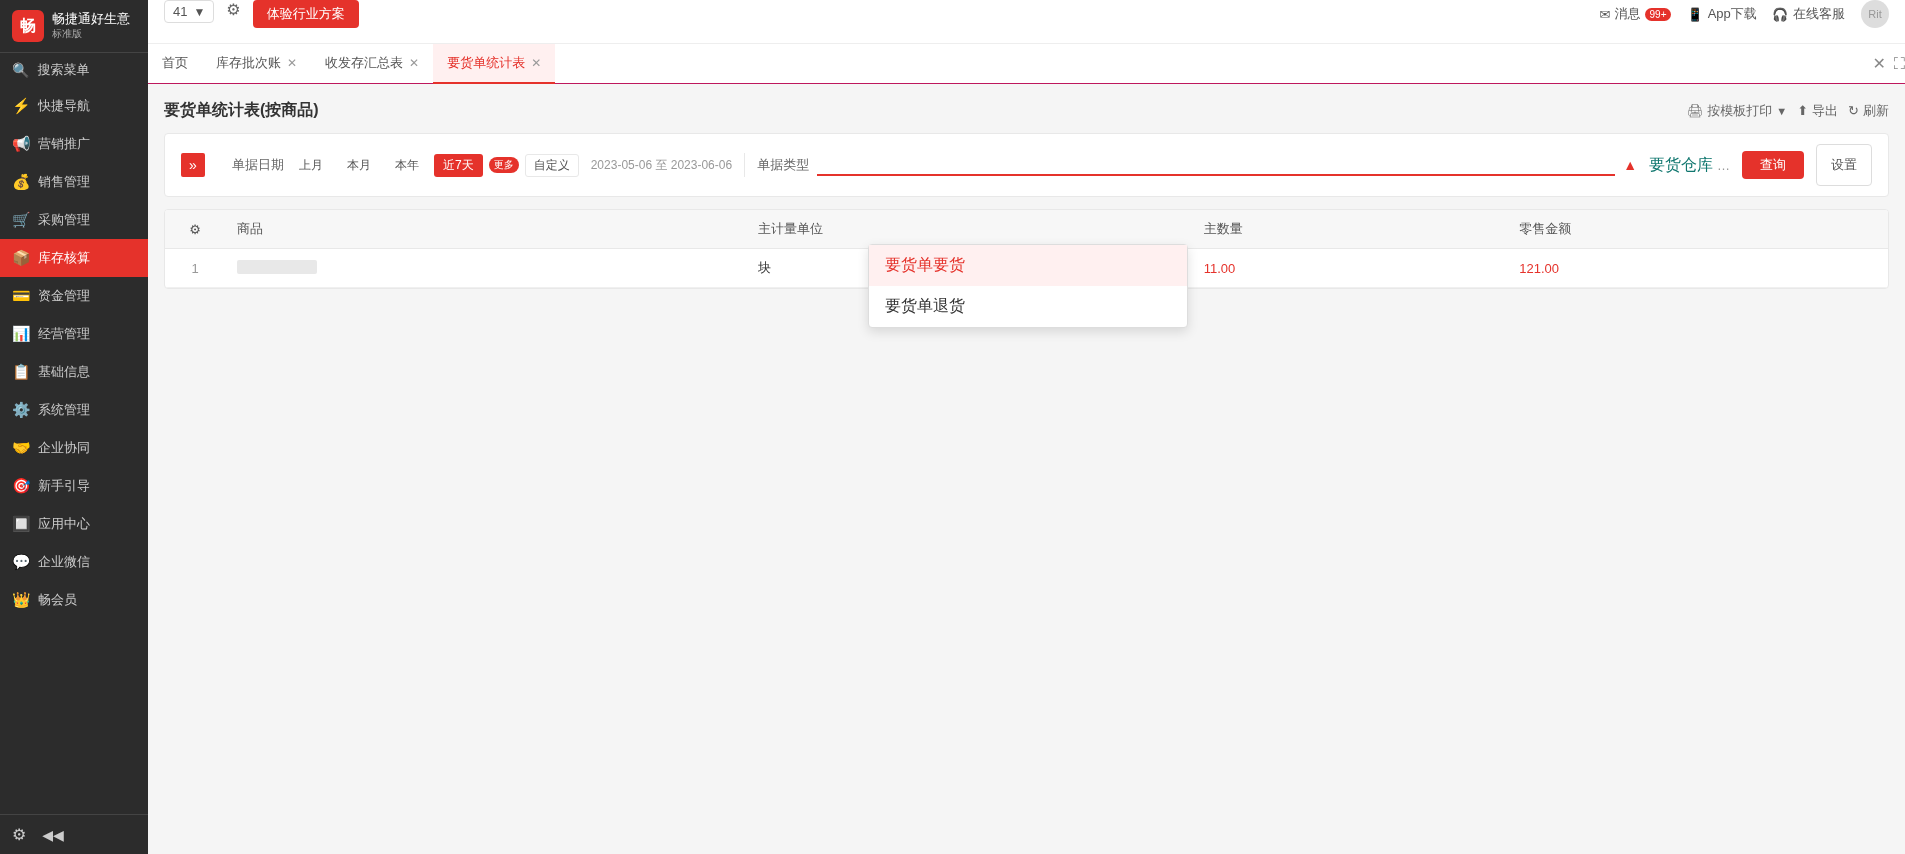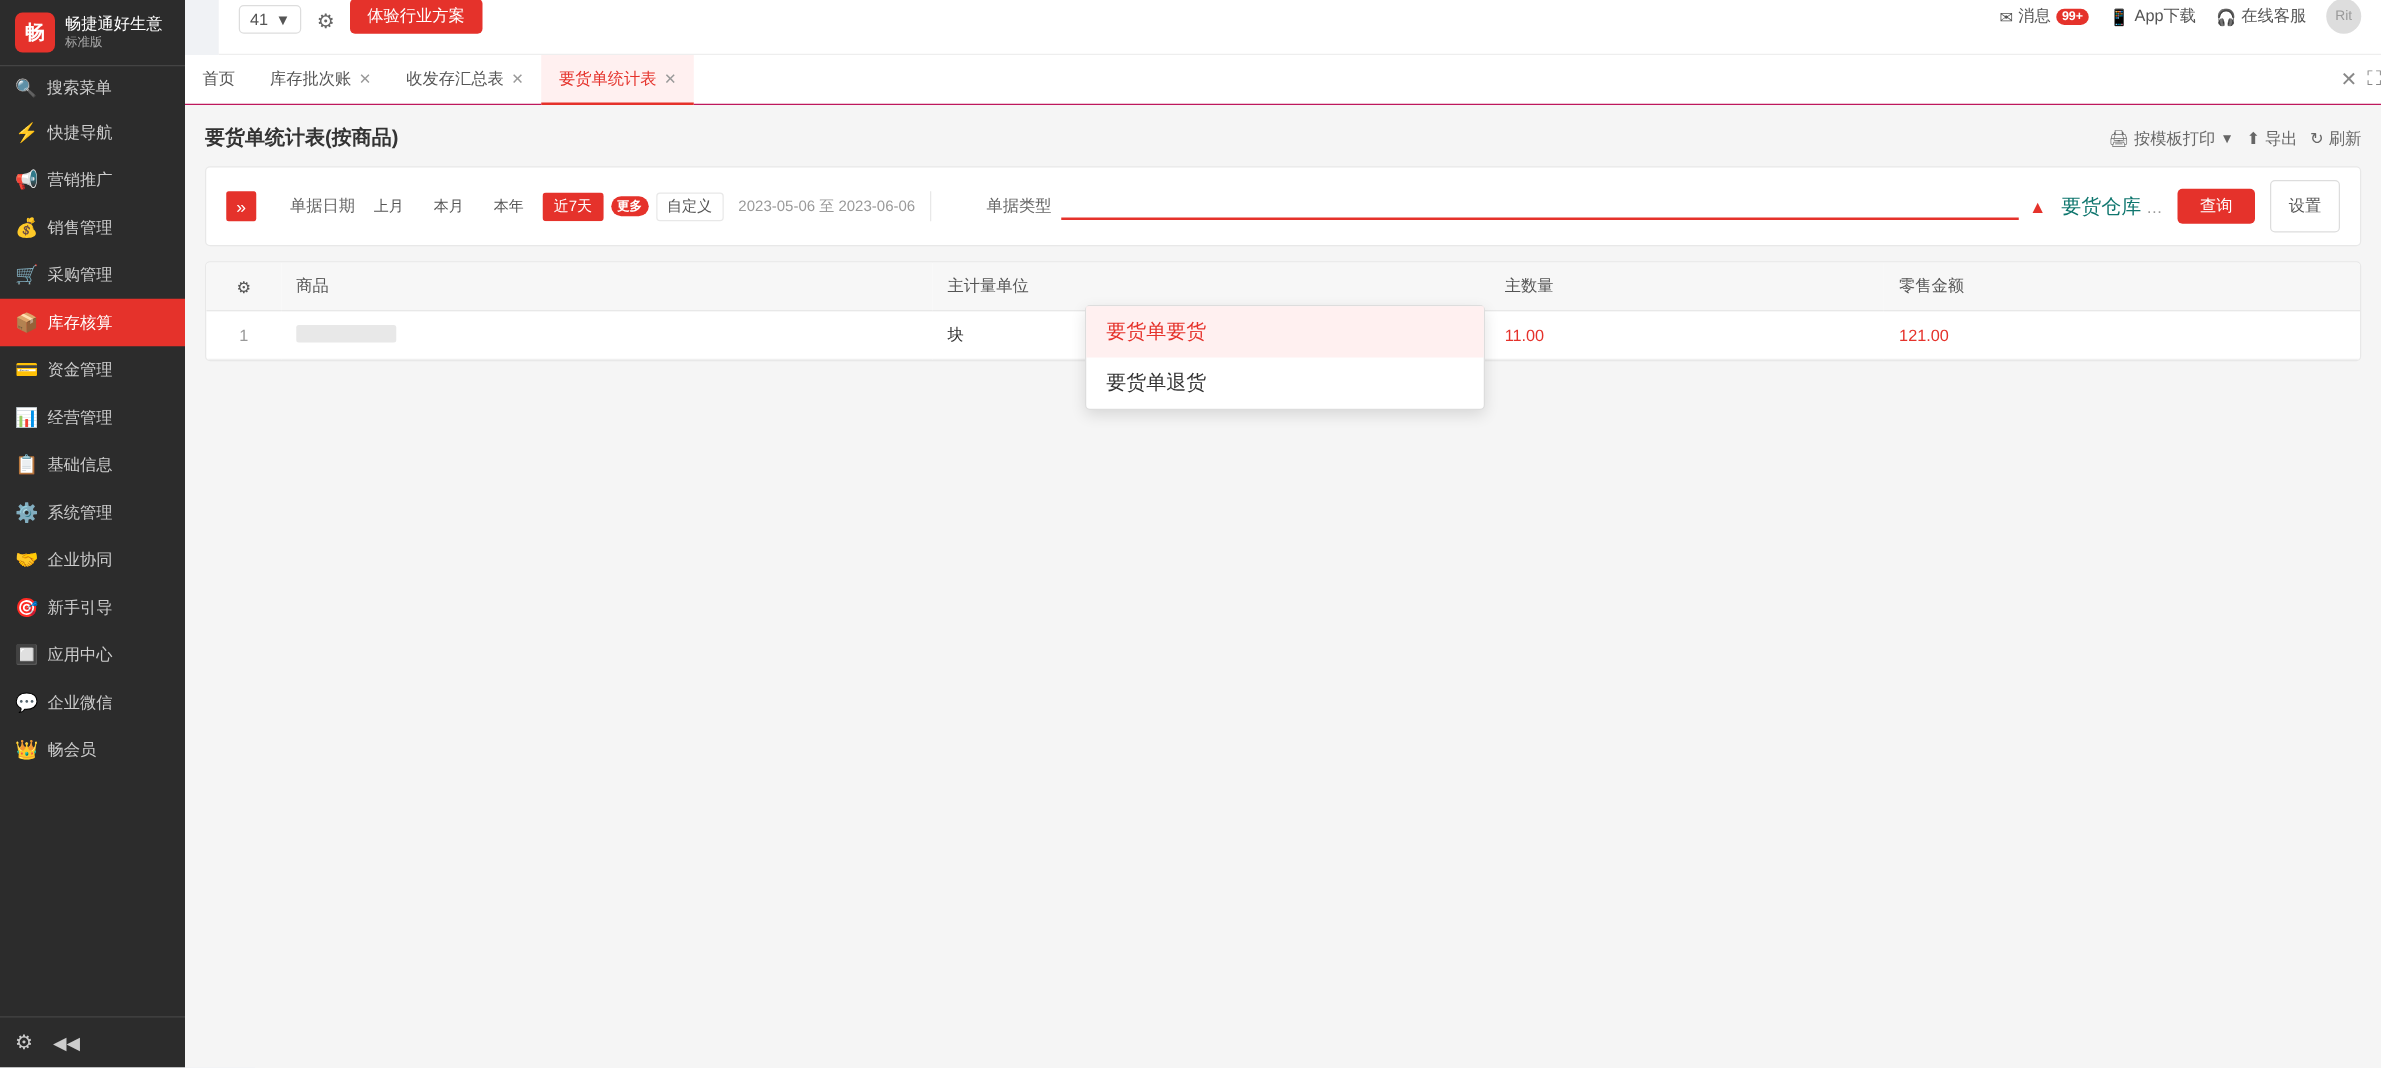--- a/index.html
+++ b/index.html
@@ -50,32 +50,32 @@
     .nav-item-icon { margin-right: 8px; font-size: 15px; width: 18px; text-align: center; }
     .nav-item-label {}
 
     .sidebar-bottom {
       padding: 10px 12px; border-top: 1px solid #444; display: flex; align-items: center; gap: 16px; color: #ccc;
     }
 
     
     .main { flex: 1; display: flex; flex-direction: column; overflow: hidden; }
     .topbar {
-      background: #fff; display: flex; align-items: flex-end; padding: 16px 16px; height: 44px; border-bottom: 1px solid #eee; gap: 12px; margin-left: 27px;
+      background: #fff; display: flex; align-items: flex-start; padding: 0 16px; height: 44px; border-bottom: 1px solid #eee; gap: 12px;
     }
     .topbar-selector {
       display: flex; align-items: center; gap: 6px; font-size: 13px; color: #555; cursor: pointer; border: 1px solid #ddd; border-radius: 4px; padding: 3px 8px;
     }
     .topbar-settings-icon { font-size: 16px; color: #666; cursor: pointer; }
     .topbar-trial-btn {
       background: #e5322b; color: #fff; border: none; border-radius: 4px; padding: 5px 14px; font-size: 13px; cursor: pointer; font-family: inherit;
     }
     .topbar-right { margin-left: auto; display: flex; align-items: center; gap: 16px; color: #555; font-size: 13px; }
     .topbar-badge-item { display: flex; align-items: center; gap: 4px; cursor: pointer; position: relative; }
-    .badge { background: #e5322b; color: #fff; border-radius: 10px; font-size: 10px; padding: 1px 5px; font-weight: bold; }
+    .badge { background: #e5322b; color: #fff; border-radius: 10px; font-size: 10px; padding: 1px 5px; }
     .avatar { width: 28px; height: 28px; border-radius: 50%; background: #ddd; overflow: hidden; display: flex; align-items: center; justify-content: center; font-size: 11px; color: #999; }
 
     
     .tabs-bar {
       background: #fff; display: flex; align-items: center; padding: 0 0; border-bottom: 1px solid #be185d; height: 40px;
     }
     .tab-item {
       display: flex; align-items: center; padding: 0 14px; height: 40px; font-size: 13px; color: #555; cursor: pointer; border-bottom: 2px solid transparent; gap: 6px;
     }
     .tab-item.active { color: #e5322b; border-bottom-color: #e5322b; background: #fff0f0; }
@@ -93,21 +93,21 @@
       background: #fff; border: 1px solid #e8e8e8; border-radius: 4px; padding: 10px 16px; margin-bottom: 12px; display: flex; align-items: center; gap: 12px; flex-wrap: wrap;
     }
     .filter-expand-btn { width: 24px; height: 24px; background: #e5322b; border-radius: 2px; display: flex; align-items: center; justify-content: center; color: #fff; cursor: pointer; flex-shrink: 0; }
     .filter-group { display: flex; align-items: center; gap: 6px; }
     .filter-label { color: #666; font-size: 13px; margin-left: 15px; }
     .date-btn { padding: 2px 8px; border-radius: 3px; cursor: pointer; font-size: 12px; color: #555; border: 1px solid transparent; }
     .date-btn.custom { border: 1px solid #e8e8e8; }
     .date-range-text { font-size: 12px; color: #999; }
     .filter-divider { width: 1px; height: 24px; background: #e8e8e8; }
     .filter-type-group { display: flex; align-items: center; gap: 8px; flex: 1; }
-    .filter-type-label { color: #666; font-size: 13px; white-space: nowrap; margin-left: 32px; }
+    .filter-type-label { color: #666; font-size: 13px; white-space: nowrap; }
     .filter-type-input {
       border: none; border-bottom: 2px solid #e5322b; outline: none; font-size: 13px; flex: 1; min-width: 100px; padding: 2px 4px;
     }
     .filter-type-arrow { color: #e5322b; cursor: pointer; font-size: 14px; }
     .filter-warehouse-group { display: flex; align-items: center; gap: 4px; }
     .filter-warehouse-label { color: #0f766e; font-size: 16px; white-space: nowrap; }
     .filter-warehouse-dots { color: #999; cursor: pointer; }
     .filter-query-btn {
       background: #e5322b; color: #fff; border: none; border-radius: 4px; padding: 5px 18px; font-size: 13px; cursor: pointer; font-family: inherit; flex-shrink: 0;
     }

